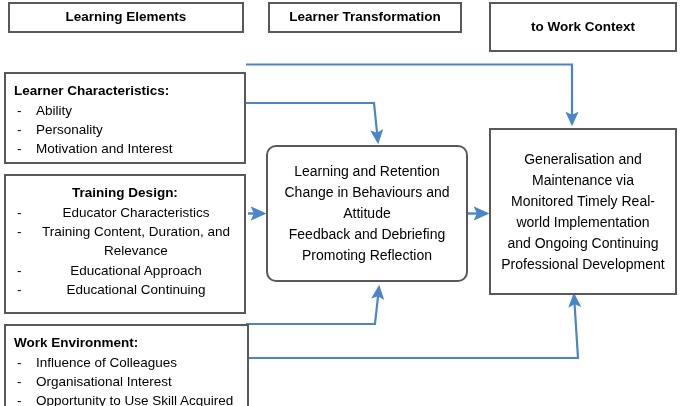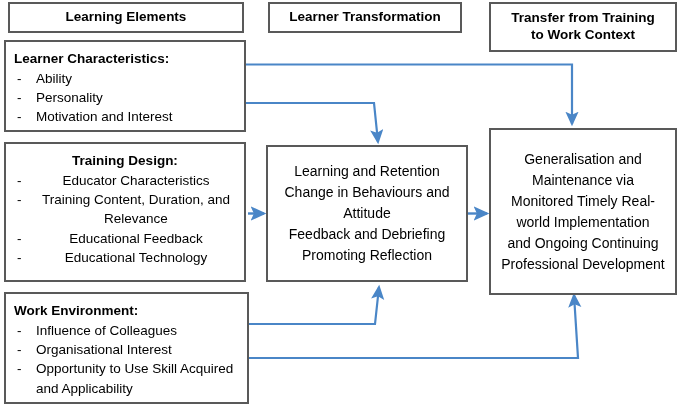--- a/index.html
+++ b/index.html
@@ -29,20 +29,21 @@
     text-align: center;
     font-weight: bold;
     font-size: 13.5px;
     line-height: 1.25;
     padding: 2px 0;
   }
   .list-box {
     padding: 7px 8px 19px 8px;
     font-size: 13.5px;
     line-height: 1.42;
+    margin-top: 32px;
   }
   .list-title {
     font-weight: bold;
     display: block;
     margin-bottom: 1px;
   }
   .bullets {
     list-style: none;
     margin: 0;
     padding: 0;
@@ -102,53 +103,52 @@
 
   <div class="box header-box" style="left:8px; top:2px; width:236px; height:31px;">
     <span>Learning Elements</span>
   </div>
 
   <div class="box header-box" style="left:268px; top:2px; width:194px; height:31px;">
     <span>Learner Transformation</span>
   </div>
 
   <div class="box header-box" style="left:489px; top:2px; width:188px; height:50px; flex-direction:column;">
-    <span>Transfer from Training</span>
     <span>to Work Context</span>
   </div>
 
   <div class="box list-box" style="left:4px; top:40px; width:242px; height:92px;">
     <span class="list-title">Learner Characteristics:</span>
     <ul class="bullets">
       <li><span class="dash">-</span><span>Ability</span></li>
       <li><span class="dash">-</span><span>Personality</span></li>
       <li><span class="dash">-</span><span>Motivation and Interest</span></li>
     </ul>
   </div>
 
   <div class="box list-box" style="left:4px; top:142px; width:242px; height:140px;text-align:center;">
     <span class="list-title">Training Design:</span>
     <ul class="bullets">
       <li><span class="dash">-</span><span>Educator Characteristics</span></li>
       <li><span class="dash">-</span><span>Training Content, Duration, and Relevance</span></li>
-      <li><span class="dash">-</span><span>Educational Feedback</span></li>
-      <li><span class="dash">-</span><span>Educational Technology</span></li>
+      <li><span class="dash">-</span><span>Educational Approach</span></li>
+      <li><span class="dash">-</span><span>Educational Continuing</span></li>
     </ul>
   </div>
 
   <div class="box list-box" style="left:4px; top:292px; width:245px; height:112px;">
     <span class="list-title">Work Environment:</span>
     <ul class="bullets">
       <li><span class="dash">-</span><span>Influence of Colleagues</span></li>
       <li><span class="dash">-</span><span>Organisational Interest</span></li>
       <li><span class="dash">-</span><span>Opportunity to Use Skill Acquired and Applicability</span></li>
     </ul>
   </div>
 
-  <div class="box center-box" style="left:266px; top:145px; width:202px; height:137px; flex-direction:column;">
+  <div class="box center-box" style="left:266px; top:145px; width:202px; height:137px; flex-direction:column;border-radius:10px;">
     <span>Learning and Retention</span>
     <span>Change in Behaviours and</span>
     <span>Attitude</span>
     <span>Feedback and Debriefing</span>
     <span>Promoting Reflection</span>
   </div>
 
   <div class="box right-box" style="left:489px; top:128px; width:188px; height:167px; flex-direction:column;">
     <span>Generalisation and</span>
     <span>Maintenance via</span>

